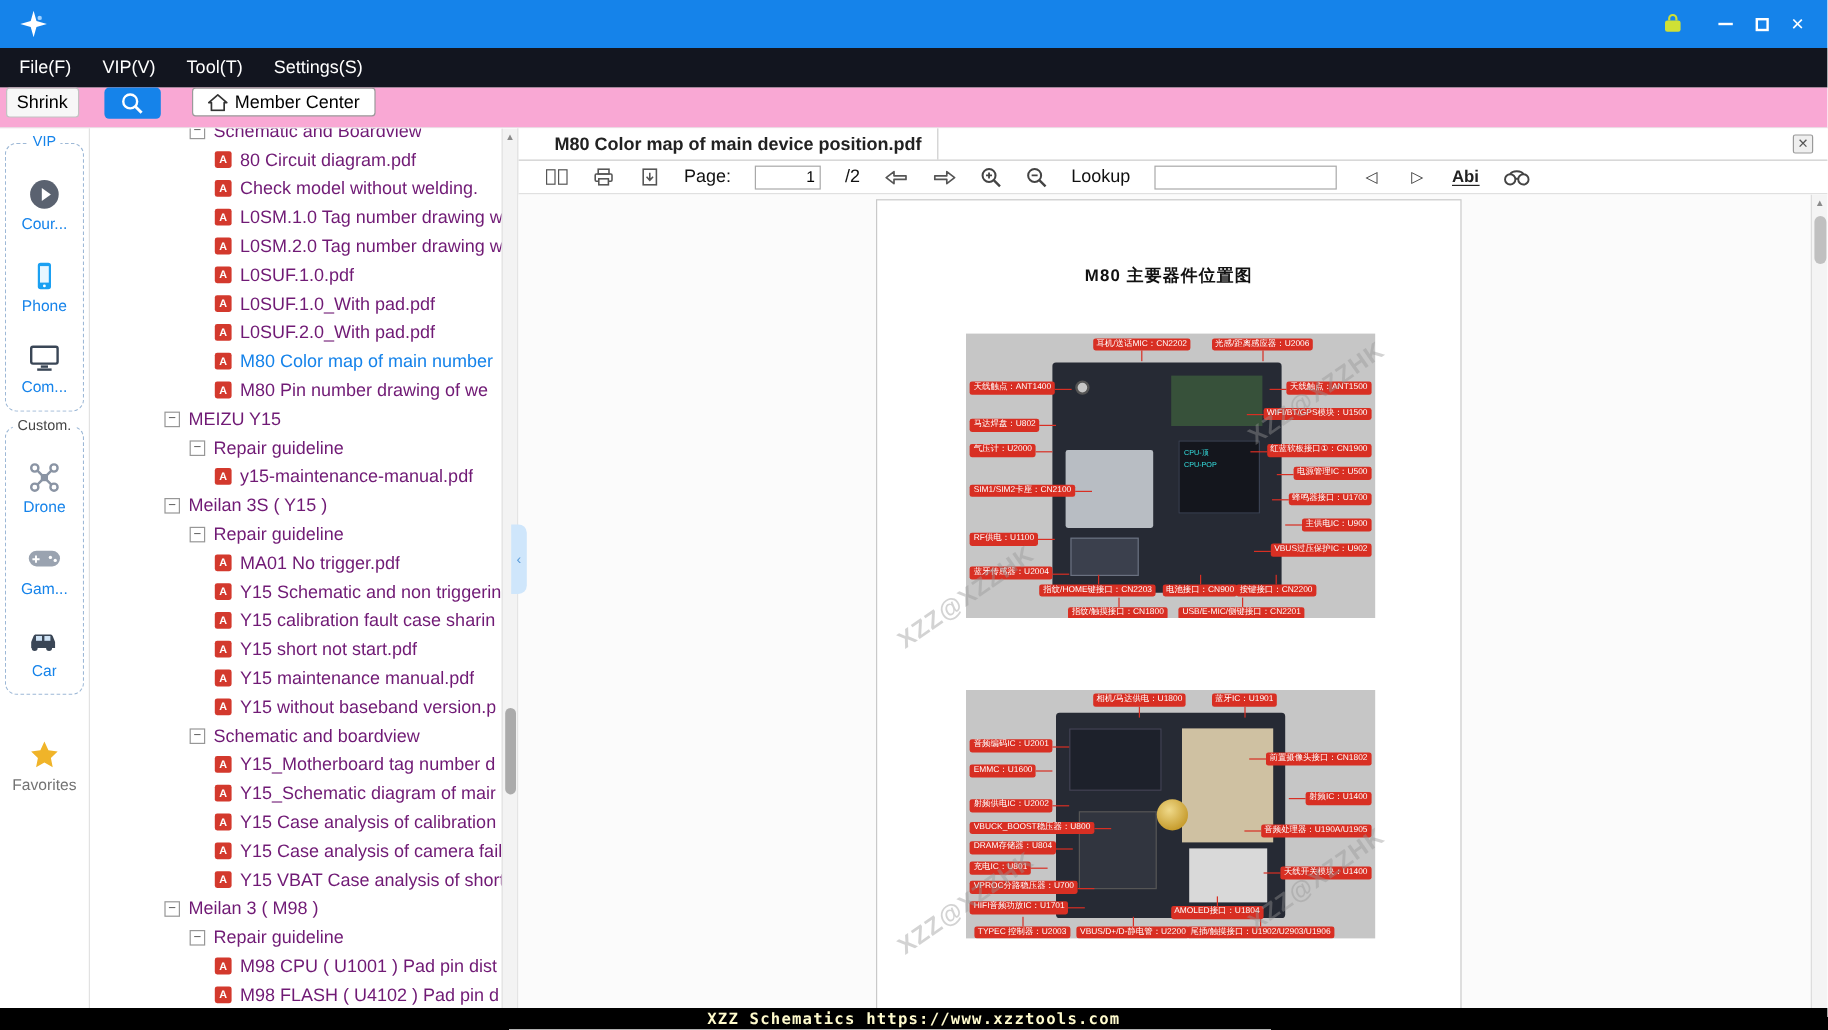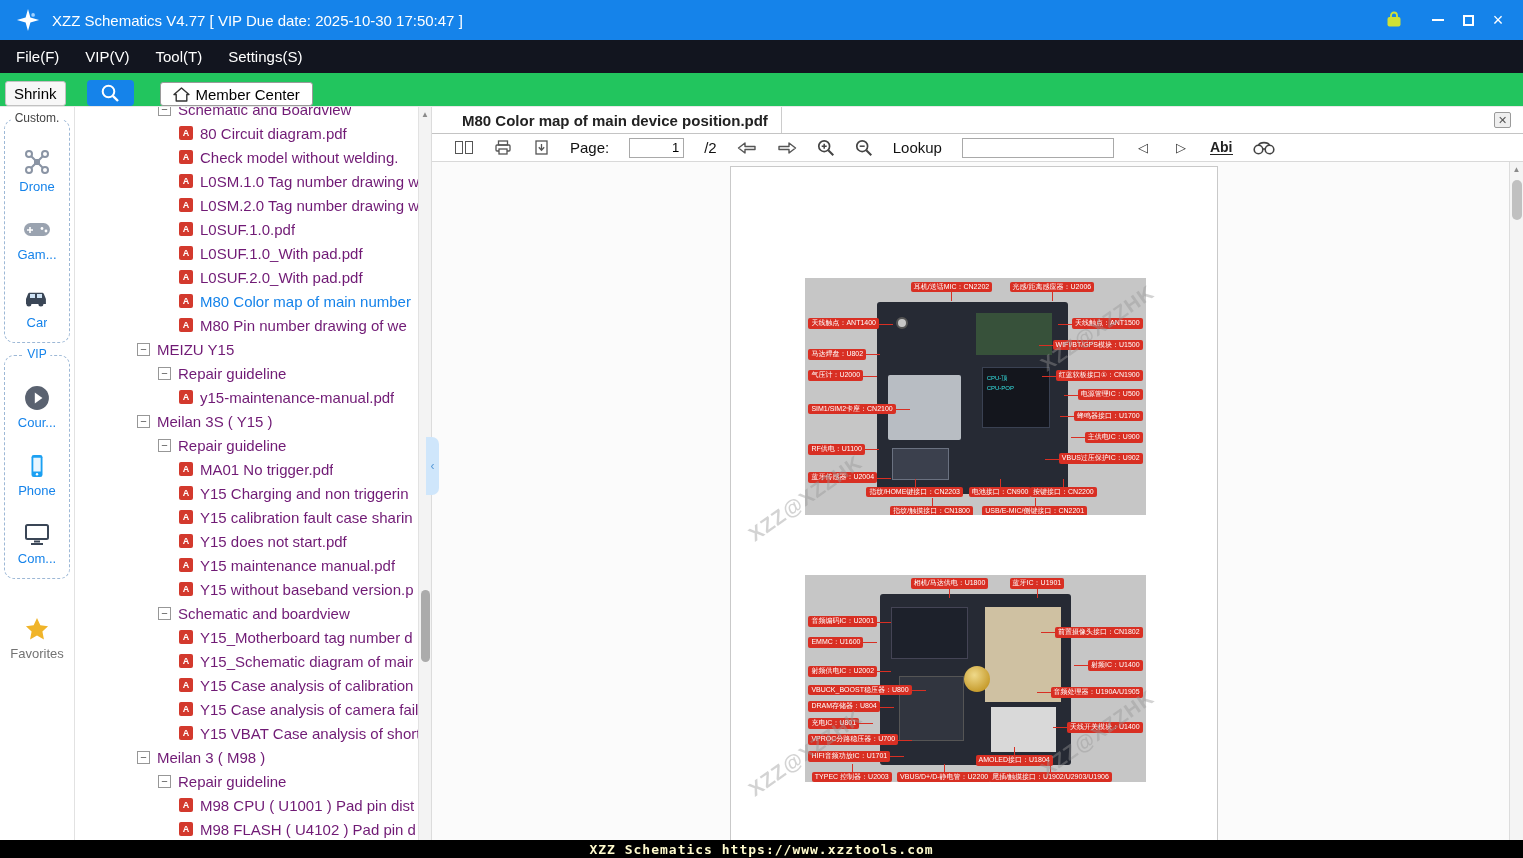--- a/index.html
+++ b/index.html
@@ -15,21 +15,21 @@
   .min-glyph{display:inline-block;width:12px;border-top:2px solid #fff}
   .max-glyph{display:inline-block;width:11px;height:11px;border:2px solid #fff}
   .close-glyph{font-size:18px;line-height:1}
   .vipcard{margin-right:14px}
 
   
   .menubar{height:33px;background:#12151f;display:flex;align-items:center;padding-left:16px;gap:26px}
   .menu-item{color:#fff;font-size:15px;cursor:default}
 
   
-  .quickbar{height:34px;background:#22c55e;display:flex;align-items:flex-end;padding-left:5px;border-bottom:1px solid #e8e8e8}
+  .quickbar{height:34px;background:#f9a8d4;display:flex;align-items:flex-start;padding-left:5px;border-bottom:1px solid #e8e8e8}
   .shrink-btn{padding:3px 8px;border:1px solid #c2c2c2;background:#f7f7f7;border-radius:3px;font-size:15px;margin-right:9px}
   .searchbox{width:300px;height:26px;border:1px solid #a9bed4;border-radius:4px;display:flex;align-items:center;padding:0 6px;background:#fff}
   .searchbox input{flex:1;border:none;outline:none;font-size:14px;color:#444;background:transparent}
   .searchbox input::placeholder{color:#a9a9a9}
   .caret{color:#8a8a8a;font-size:10px;margin-left:4px}
   .search-btn{width:47px;height:26px;background:#1583ea;border-radius:4px;margin-left:12px;display:flex;align-items:center;justify-content:center}
   .member-btn{margin-left:26px;height:24px;border:1px solid #9a9a9a;border-radius:3px;display:flex;align-items:center;gap:6px;padding:0 12px;background:#fff;font-size:15px}
 
   
   .main{display:flex;height:733px;position:relative;background:#fff}
@@ -117,21 +117,20 @@
 </head>
 <body>
 
 <div class="titlebar">
   <span class="app-logo">
     <svg width="24" height="24" viewBox="0 0 26 26">
         <path d="M13 1l2.6 9.4L25 13l-9.4 2.6L13 25l-2.6-9.4L1 13l9.4-2.6z" fill="#fff"></path>
         <circle cx="18.5" cy="7.5" r="2" fill="#9fd1ff"></circle>
       </svg>
   </span>
-  <span class="title-text">XZZ Schematics V4.77 [ VIP Due date: 2025-10-30 17:50:47 ]</span>
   <span class="tb-spacer"></span>
   <span class="winbtn vipcard">
     <svg width="18" height="18" viewBox="0 0 18 18">
         <path d="M6 6V4.5a3 3 0 0 1 6 0V6" fill="none" stroke="#cfe035" stroke-width="1.8"></path>
         <rect x="2.5" y="6" width="13" height="9.5" rx="2" fill="#cfe035"></rect>
       </svg>
   </span>
   <span class="winbtn">
       <span class="min-glyph"></span>
     </span>
@@ -160,20 +159,54 @@
     <svg width="17" height="15" viewBox="0 0 17 15">
         <path d="M8.5 1L1 7.5h2.2V14h10.6V7.5H16z" fill="none" stroke="#333" stroke-width="1.4" stroke-linejoin="round"></path>
       </svg>
     <span>Member Center</span>
   </button>
 </div>
 
 <div class="main">
 
   <div class="sidebar">
+    <div class="group">
+      <span class="group-legend">VIP</span>
+      <div id="vip-items">
+          <div class="side-item">
+            <span class="side-icon">
+              <svg width="26" height="26" viewBox="0 0 24 24">
+                <circle cx="12" cy="12" r="11" fill="#5a6270"></circle>
+                <path d="M10 7l7 5-7 5z" fill="#fff"></path>
+              </svg>
+            </span>
+            <span class="side-label">Cour...</span>
+          </div>
+          <div class="side-item">
+            <span class="side-icon">
+              <svg width="22" height="26" viewBox="0 0 24 26">
+                <rect x="6" y="1" width="12" height="24" rx="2.5" fill="#1ba0f2"></rect>
+                <rect x="8" y="4" width="8" height="15" fill="#e8f6ff"></rect>
+                <circle cx="12" cy="22" r="1.3" fill="#fff"></circle>
+              </svg>
+            </span>
+            <span class="side-label">Phone</span>
+          </div>
+          <div class="side-item">
+            <span class="side-icon">
+              <svg width="26" height="24" viewBox="0 0 26 24">
+                <rect x="2" y="3" width="22" height="14" rx="1.5" fill="none" stroke="#3a4656" stroke-width="2"></rect>
+                <rect x="10" y="18.5" width="6" height="2" fill="#3a4656"></rect>
+                <rect x="7" y="21" width="12" height="2" fill="#3a4656"></rect>
+              </svg>
+            </span>
+            <span class="side-label">Com...</span>
+          </div>
+        </div>
+    </div>
     <div class="group">
       <span class="group-legend dark">Custom.</span>
       <div id="custom-items">
           <div class="side-item">
             <span class="side-icon">
               <svg width="26" height="26" viewBox="0 0 26 26">
                 <g stroke="#8a94a4" stroke-width="2" fill="none">
                   <circle cx="5" cy="5" r="3"></circle>
                   <circle cx="21" cy="5" r="3"></circle>
                   <circle cx="5" cy="21" r="3"></circle>
@@ -201,54 +234,20 @@
               <svg width="28" height="18" viewBox="0 0 28 18">
                 <path d="M3 10l2-5c.3-.8 1-1.3 1.9-1.3h12c.9 0 1.7.5 2 1.3l2 5v5h-2.5a2.5 2.5 0 0 1-5 0h-7a2.5 2.5 0 0 1-5 0H3z" fill="#3a4656"></path>
                 <rect x="7" y="5" width="5" height="4" fill="#cfe3f5"></rect>
                 <rect x="14" y="5" width="5" height="4" fill="#cfe3f5"></rect>
               </svg>
             </span>
             <span class="side-label">Car</span>
           </div>
         </div>
     </div>
-    <div class="group">
-      <span class="group-legend">VIP</span>
-      <div id="vip-items">
-          <div class="side-item">
-            <span class="side-icon">
-              <svg width="26" height="26" viewBox="0 0 24 24">
-                <circle cx="12" cy="12" r="11" fill="#5a6270"></circle>
-                <path d="M10 7l7 5-7 5z" fill="#fff"></path>
-              </svg>
-            </span>
-            <span class="side-label">Cour...</span>
-          </div>
-          <div class="side-item">
-            <span class="side-icon">
-              <svg width="22" height="26" viewBox="0 0 24 26">
-                <rect x="6" y="1" width="12" height="24" rx="2.5" fill="#1ba0f2"></rect>
-                <rect x="8" y="4" width="8" height="15" fill="#e8f6ff"></rect>
-                <circle cx="12" cy="22" r="1.3" fill="#fff"></circle>
-              </svg>
-            </span>
-            <span class="side-label">Phone</span>
-          </div>
-          <div class="side-item">
-            <span class="side-icon">
-              <svg width="26" height="24" viewBox="0 0 26 24">
-                <rect x="2" y="3" width="22" height="14" rx="1.5" fill="none" stroke="#3a4656" stroke-width="2"></rect>
-                <rect x="10" y="18.5" width="6" height="2" fill="#3a4656"></rect>
-                <rect x="7" y="21" width="12" height="2" fill="#3a4656"></rect>
-              </svg>
-            </span>
-            <span class="side-label">Com...</span>
-          </div>
-        </div>
-    </div>
     <div class="side-item favorites">
       <span class="side-icon">
         <svg width="26" height="26" viewBox="0 0 24 24">
             <path d="M12 1.8l3.1 6.7 7.1.9-5.2 5 1.4 7.2L12 18l-6.4 3.6 1.4-7.2-5.2-5 7.1-.9z" fill="#f0b429"></path>
           </svg>
       </span>
       <span class="side-label">Favorites</span>
     </div>
   </div>
 
@@ -313,29 +312,29 @@
         <div class="tree-row" style="padding-left: 83px;">
           <span class="minus-box">−</span>
           <span class="tree-label">Repair guideline</span>
         </div>
         <div class="tree-row" style="padding-left: 104px;">
           <span class="pdf-ic">A</span>
           <span class="tree-label">MA01 No trigger.pdf</span>
         </div>
         <div class="tree-row" style="padding-left: 104px;">
           <span class="pdf-ic">A</span>
-          <span class="tree-label">Y15 Charging and non triggerin</span>
+          <span class="tree-label">Y15 Schematic and non triggerin</span>
         </div>
         <div class="tree-row" style="padding-left: 104px;">
           <span class="pdf-ic">A</span>
           <span class="tree-label">Y15 calibration fault case sharin</span>
         </div>
         <div class="tree-row" style="padding-left: 104px;">
           <span class="pdf-ic">A</span>
-          <span class="tree-label">Y15 does not start.pdf</span>
+          <span class="tree-label">Y15 short not start.pdf</span>
         </div>
         <div class="tree-row" style="padding-left: 104px;">
           <span class="pdf-ic">A</span>
           <span class="tree-label">Y15 maintenance manual.pdf</span>
         </div>
         <div class="tree-row" style="padding-left: 104px;">
           <span class="pdf-ic">A</span>
           <span class="tree-label">Y15 without baseband version.p</span>
         </div>
         <div class="tree-row" style="padding-left: 83px;">
@@ -449,20 +448,21 @@
             <circle cx="5.5" cy="9.5" r="4.3" fill="none" stroke="#444" stroke-width="1.6"></circle>
             <circle cx="16.5" cy="9.5" r="4.3" fill="none" stroke="#444" stroke-width="1.6"></circle>
             <path d="M5.5 5.2C7 1.8 15 1.8 16.5 5.2" fill="none" stroke="#444" stroke-width="1.6"></path>
             <path d="M9.8 9h2.4" stroke="#444" stroke-width="1.6"></path>
           </svg>
       </span>
     </div>
 
     <div class="viewer">
       <div class="page">
+        <div class="doc-title">M80 主要器件位置图</div>
 
         <div class="board board1">
           <div class="pcb">
             <div class="p1hole"></div>
             <div class="p1green"></div>
             <div class="p1shield"></div>
             <div class="p1cpu" id="cpu-area">
                 <span class="chipline" style="top: 6px;">CPU-顶</span>
                 <span class="chipline" style="top: 16px;">CPU-POP</span>
               </div>

